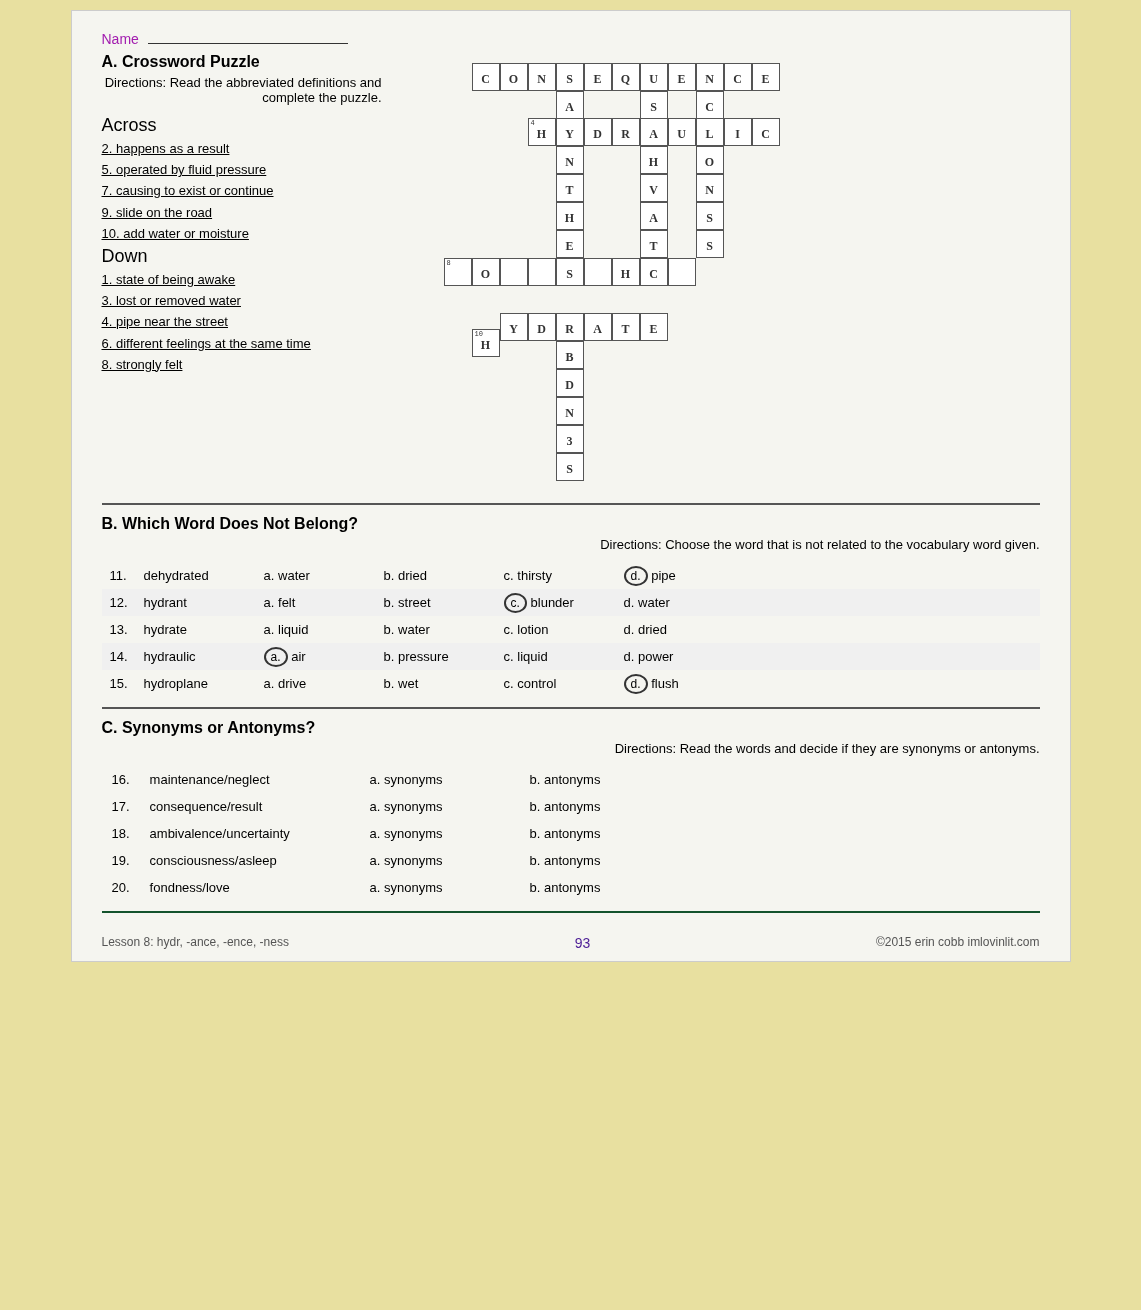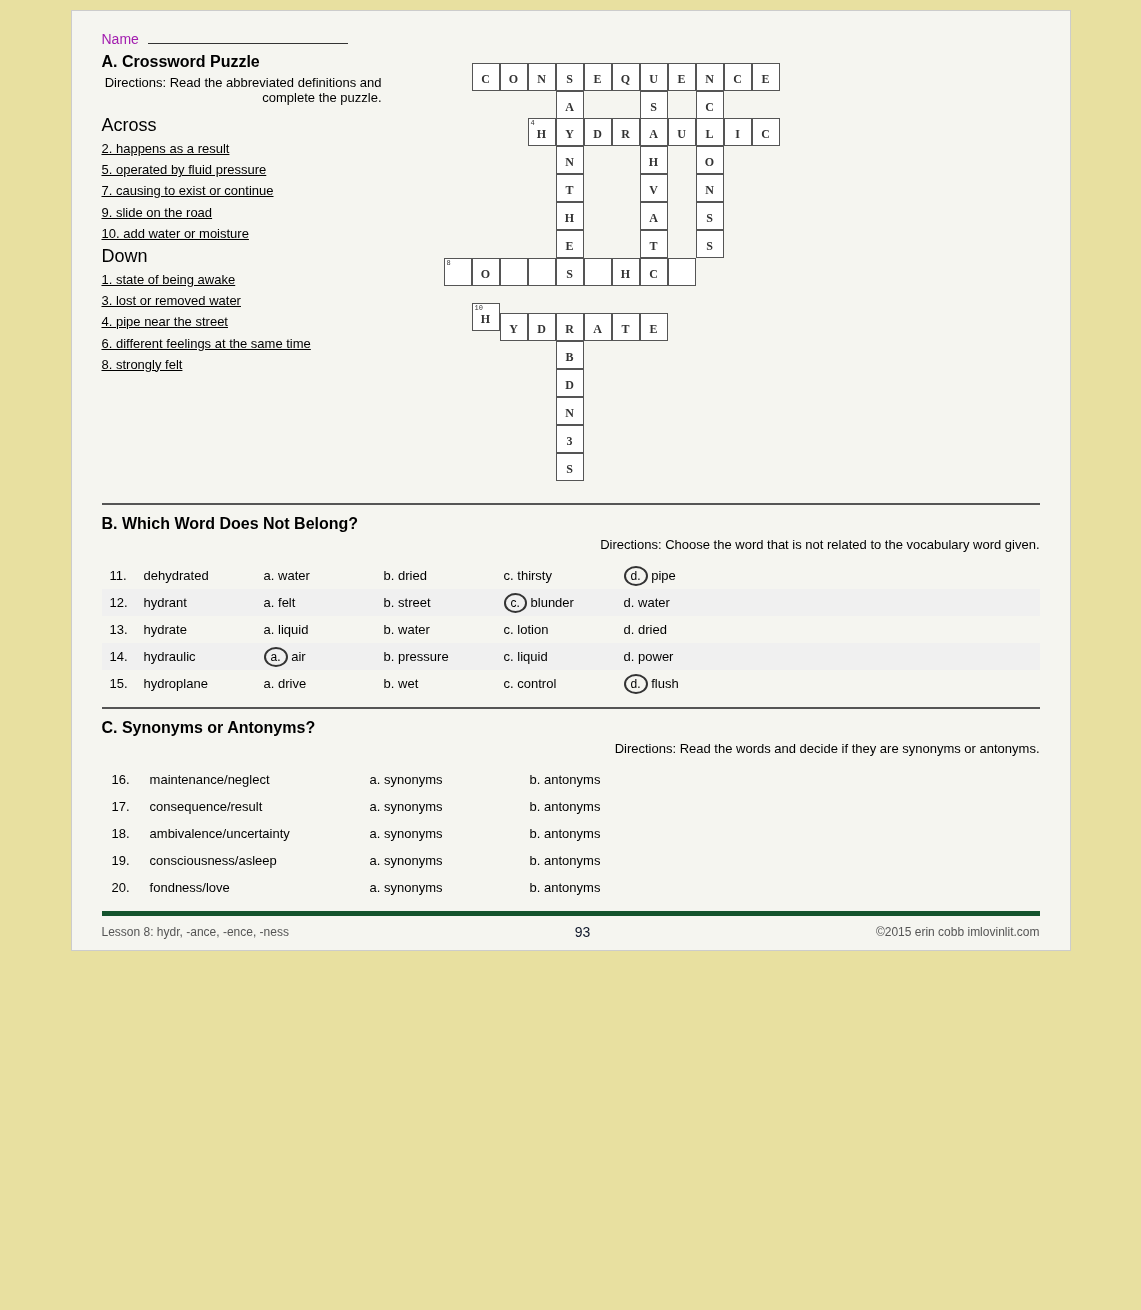--- a/index.html
+++ b/index.html
@@ -127,30 +127,29 @@
       border-collapse: collapse;
     }
     .section-c table td {
       padding: 6px 10px;
       vertical-align: middle;
     }
     
     .footer {
       display: flex;
       justify-content: space-between;
-      align-items: center;
-      border-top: 5px solid #14532d;
+      border-top: 2px solid #14532d;
       margin-top: 10px;
-      padding-top: 8px;
+      padding-top: 22px;
       font-size: 12px;
       color: #555;
     }
     .page-number {
       font-size: 14px;
-      color: #0f172a;
+      color: #4c1d95;
       font-weight: normal;
     }
   </style>
 </head>
 <body>
 
 <div class="page">
   <div style="display:flex; justify-content:space-between; margin-bottom:6px;">
     <div style="font-size:14px; color:#a21caf;">
       <span>Name</span>
@@ -315,21 +314,21 @@
         <div class="cell" style="left:230px; top:195px;">
             <span class="cell-letter">h</span>
           </div>
         <div class="cell" style="left:258px; top:195px;">
             <span class="cell-letter">c</span>
           </div>
         <div class="cell" style="left:286px; top:195px;">
             <span class="cell-letter"></span>
           </div>
 
-        <div class="cell" style="left:90px; top:240px;">
+        <div class="cell" style="left:90px; top:266px;">
             <span class="cell-number">10</span>
             <span class="cell-letter">h</span>
           </div>
         <div class="cell" style="left:118px; top:250px;">
             <span class="cell-letter">y</span>
           </div>
         <div class="cell" style="left:146px; top:250px;">
             <span class="cell-letter">d</span>
           </div>
         <div class="cell" style="left:174px; top:250px;">

